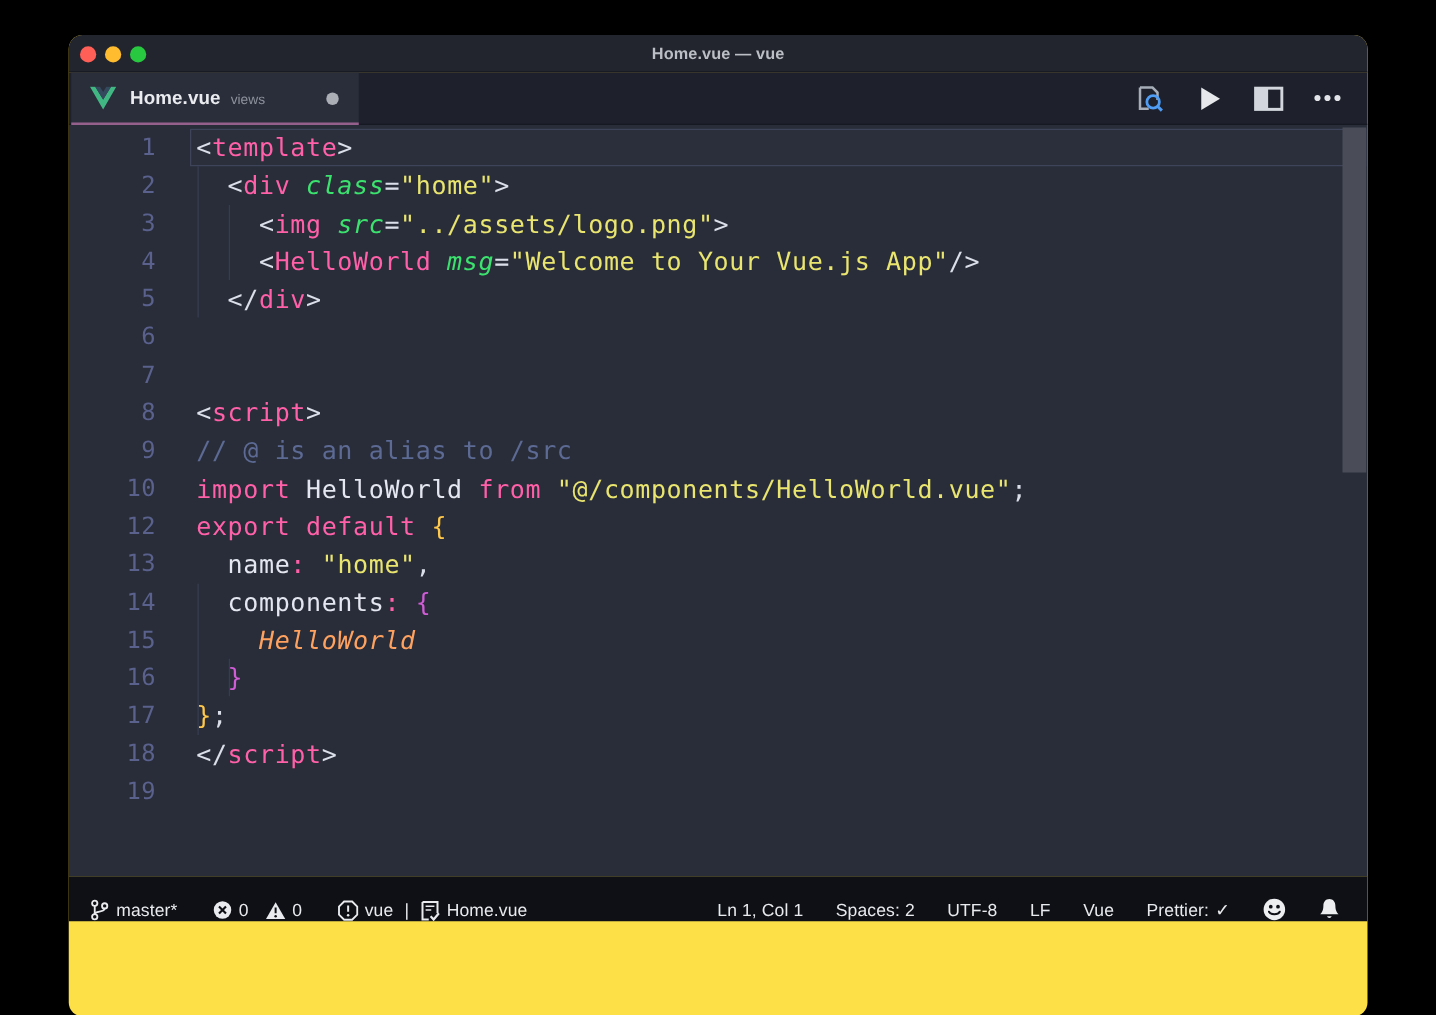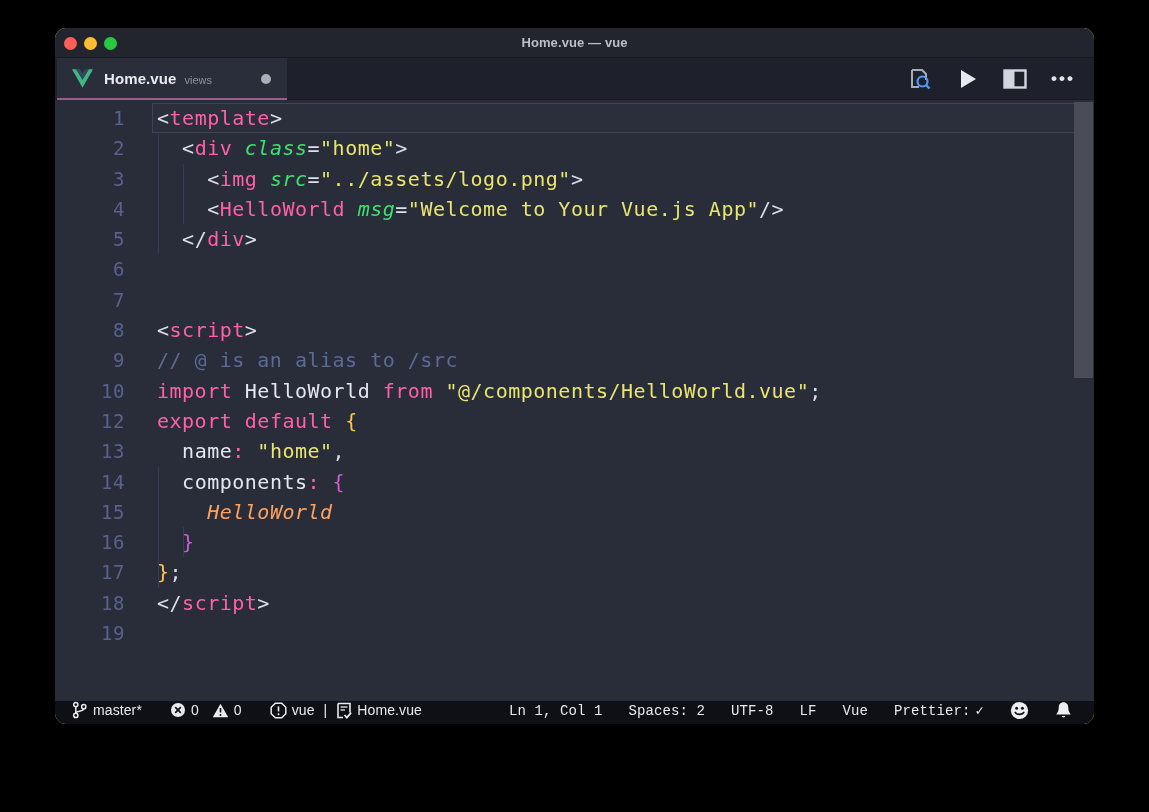--- a/index.html
+++ b/index.html
@@ -1,20 +1,20 @@
 <!DOCTYPE html>
 <html><head>
 <meta charset="utf-8">
 <style>
   * { margin:0; padding:0; box-sizing:border-box; }
   html,body { width:1149px; height:812px; background:#000; overflow:hidden; }
   body { font-family:"Liberation Sans", sans-serif; }
 
   .window {
-    position:absolute; left:55px; top:28px; width:1039px; height:696px;
+    position:absolute; left:55px; top:28px; width:1039px; height:785px;
     border-radius:11px; overflow:hidden; background:#fde047;
     box-shadow:0 25px 70px rgba(0,0,0,.85);
   }
 
   
   .titlebar {
     height:30px; background:#23252e; position:relative;
     display:flex; align-items:center; justify-content:center;
     border-bottom:1px solid #171922;
   }
@@ -69,25 +69,25 @@
   }
   .indent-guide { position:absolute; width:1px; background:#373c52; pointer-events:none; }
 
   .scrollbar {
     position:absolute; right:1px; top:2px; width:19px; height:276px;
     background:#4a4d58; cursor:pointer;
   }
 
   
   .statusbar {
-    height:36px; background:#0e1015; display:flex; align-items:flex-start;
+    height:36px; background:#0e1015; display:flex; align-items:flex-end;
     color:#e8eaee; font-size:14px; font-weight:500; letter-spacing:.1px;
   }
   .sb-left  { display:flex; align-items:center; gap:28px; padding-left:16px; }
-  .sb-right { display:flex; align-items:center; gap:26px; margin-left:auto; padding-right:22px;font-family:Liberation Mono, monospace; }
+  .sb-right { display:flex; align-items:center; gap:26px; margin-left:auto; padding-right:22px; }
   .sb-item  { display:flex; align-items:center; gap:5px; cursor:pointer; }
   .sb-sub   { display:flex; align-items:center; gap:5px; }
   .sep { color:#e8eaee; margin:0 4px; }
   svg.sb-icon { display:block; }
 </style>
 </head>
 <body>
 
 <div class="window">
 

